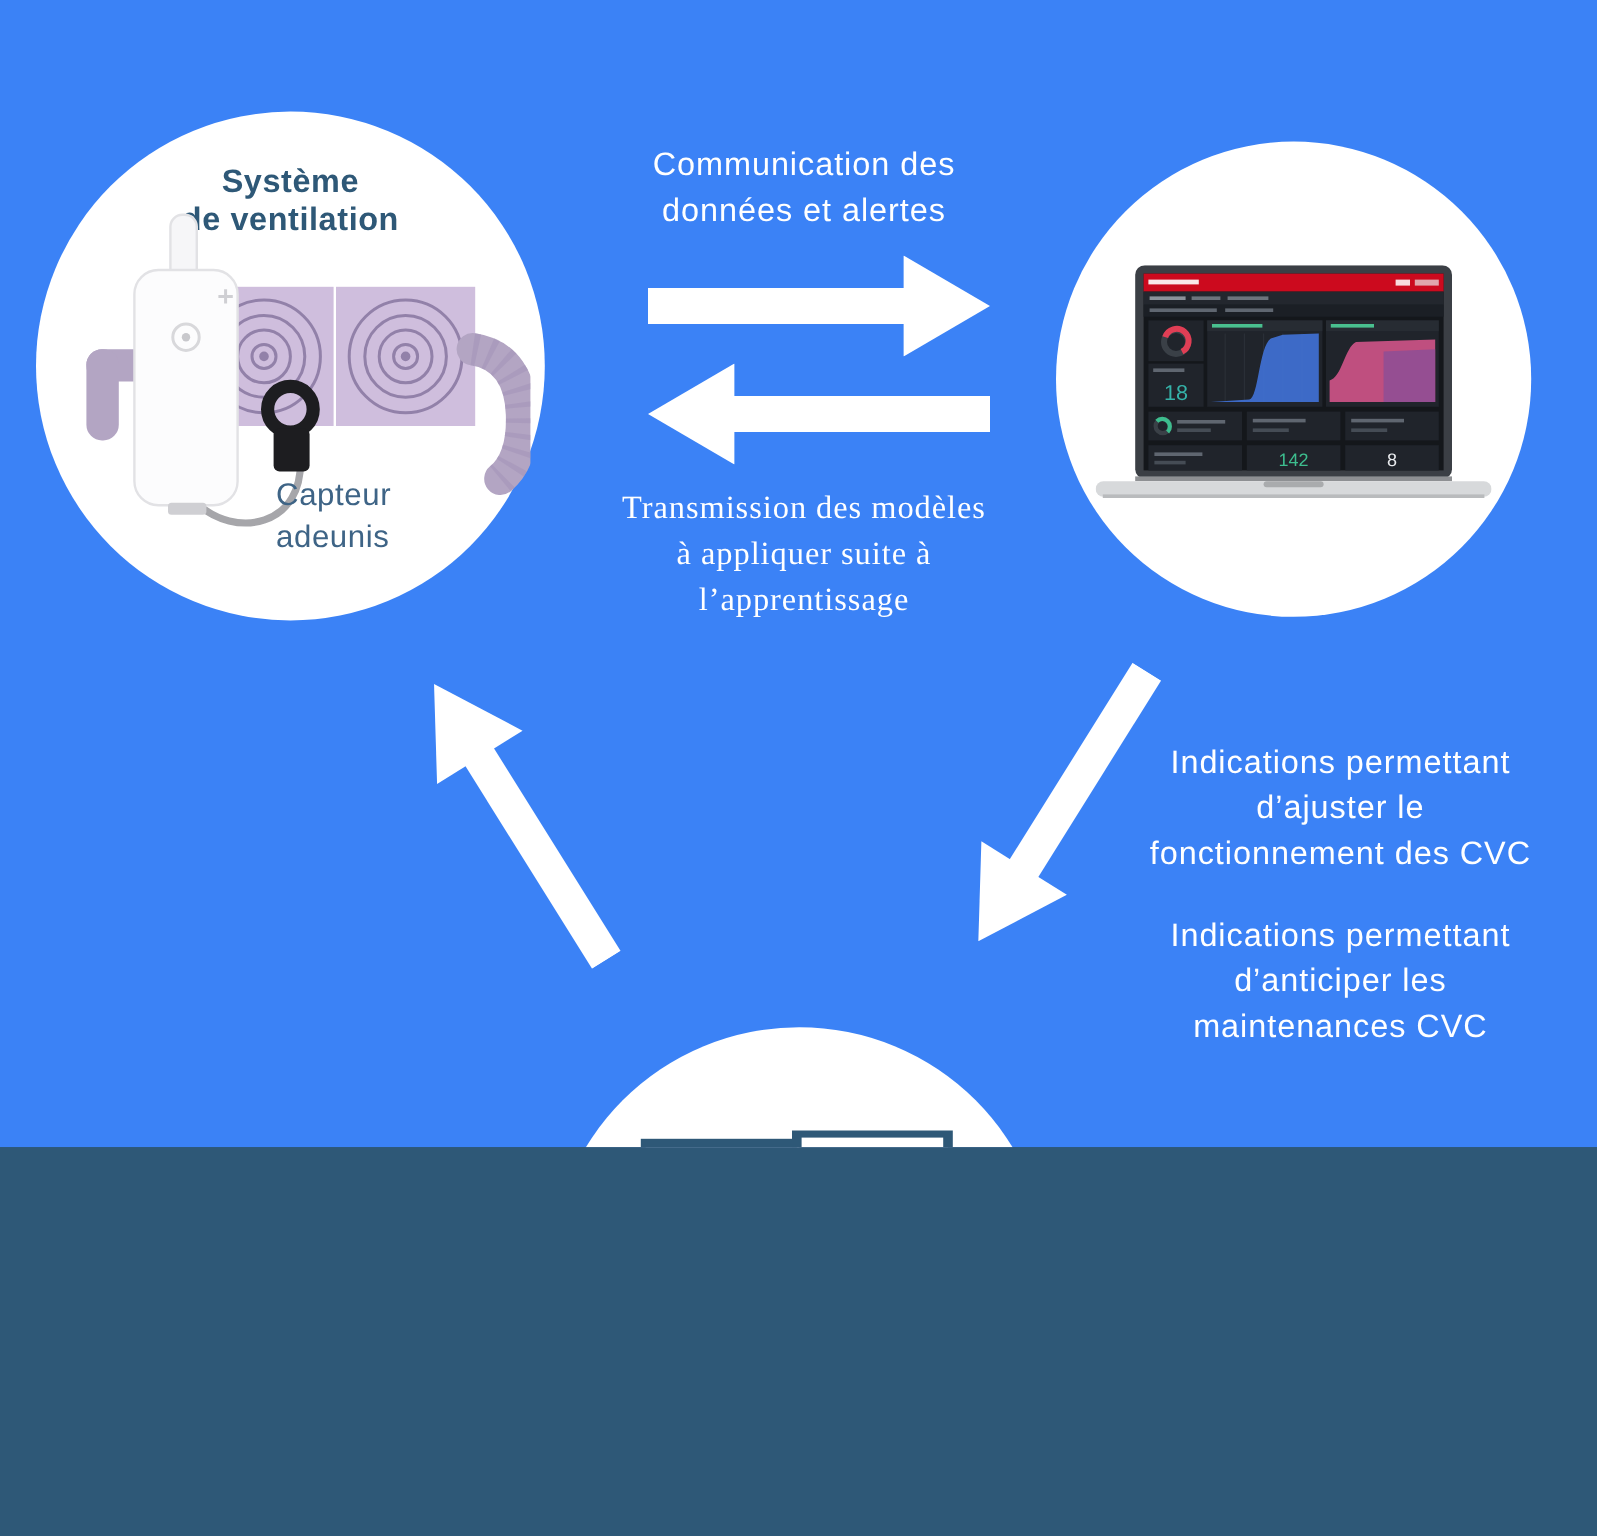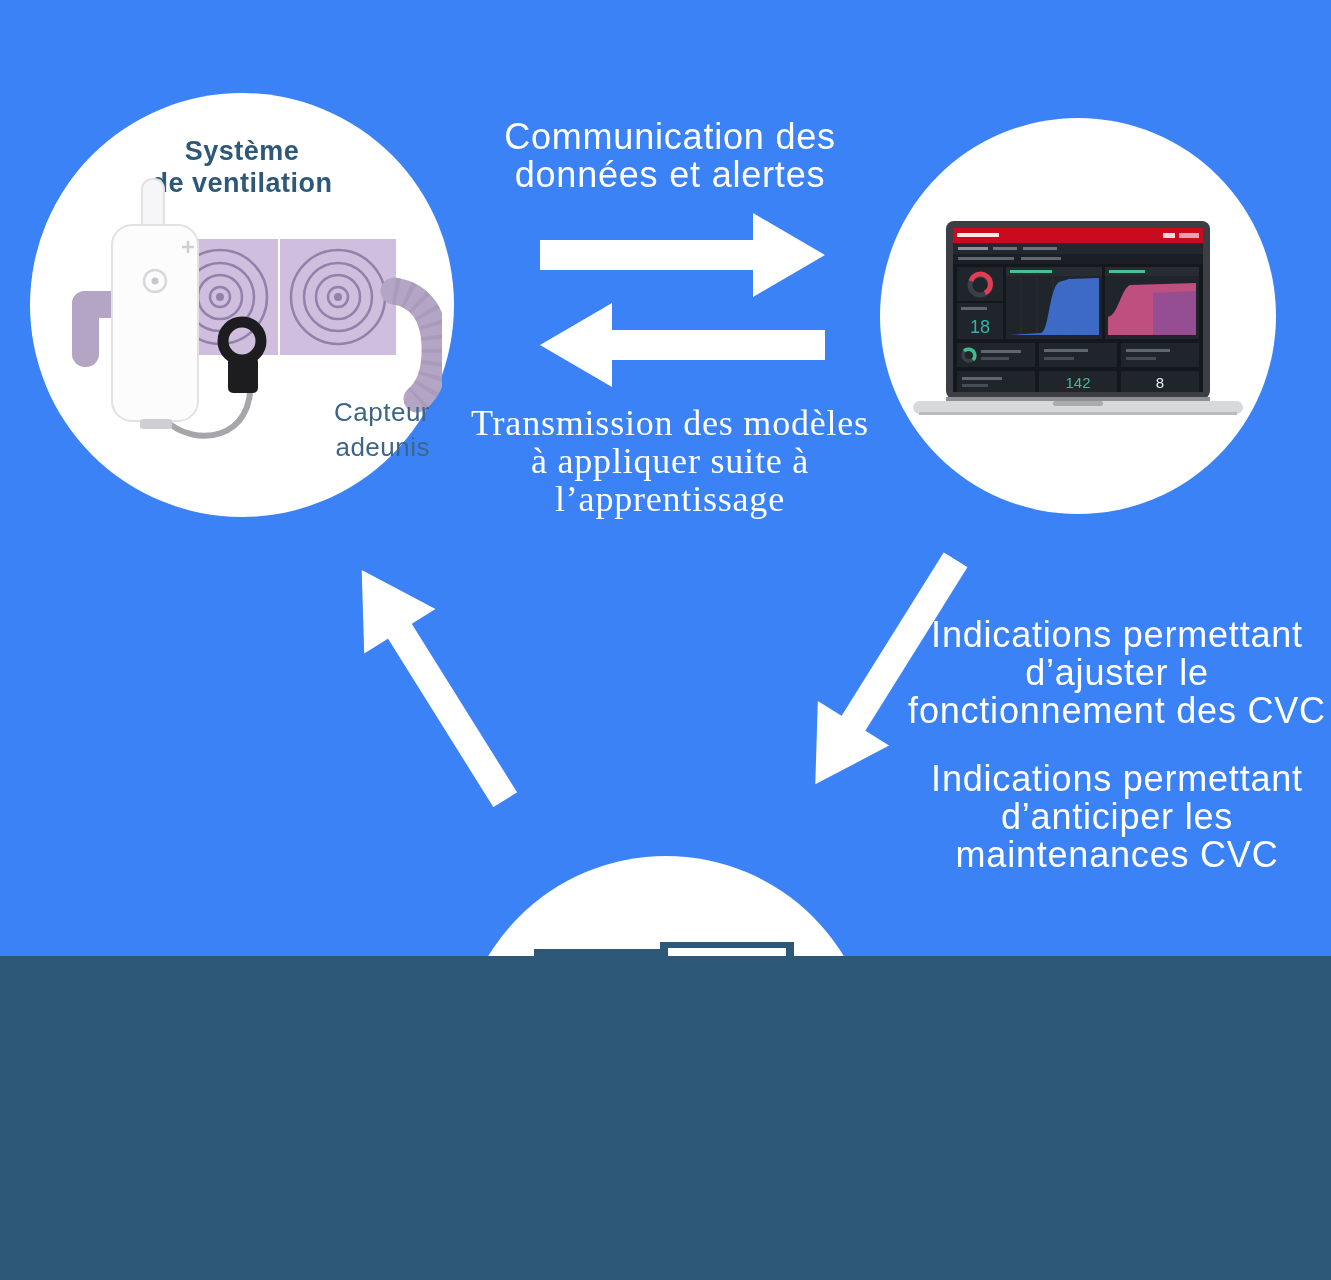--- a/index.html
+++ b/index.html
@@ -15,27 +15,27 @@
   .node-title {
     position:absolute; left:0; right:0; text-align:center;
     font-weight:bold; font-size:27px; line-height:32px;
     color:#2e5877; white-space:pre-line; letter-spacing:.5px;
   }
   #c-vent .node-title { top:42px; }
   #c-plat .node-title { top:35px; }
   #c-bld  .node-title { top:30px; }
 
   .node-caption {
-    position:absolute; left:200px; top:302px; width:200px; text-align:right;
+    position:absolute; left:200px; top:302px; width:200px; text-align:left;
     font-size:26px; line-height:35px; color:#3e6486;
     white-space:pre-line; letter-spacing:.5px;
   }
 
   .label {
-    position:absolute; color:#ffffff; font-size:36px; line-height:38px;
+    position:absolute; color:#ffffff; font-size:27px; line-height:38px;
     text-align:center; white-space:pre-line; letter-spacing:.8px;
   }
   #lbl-comm       { left:420px; top:118px; width:500px; }
   #lbl-trans      { left:420px; top:404px; width:500px;font-family:Liberation Serif, serif; }
   #lbl-adjust     { left:905px; top:616px; width:424px; }
   #lbl-anticipate { left:905px; top:760px; width:424px; }
   #lbl-maint      { left:28px;  top:664px; width:460px; }
 
   .arrow { position:absolute; }
   #arr-right      { left:540px; top:213px; }

